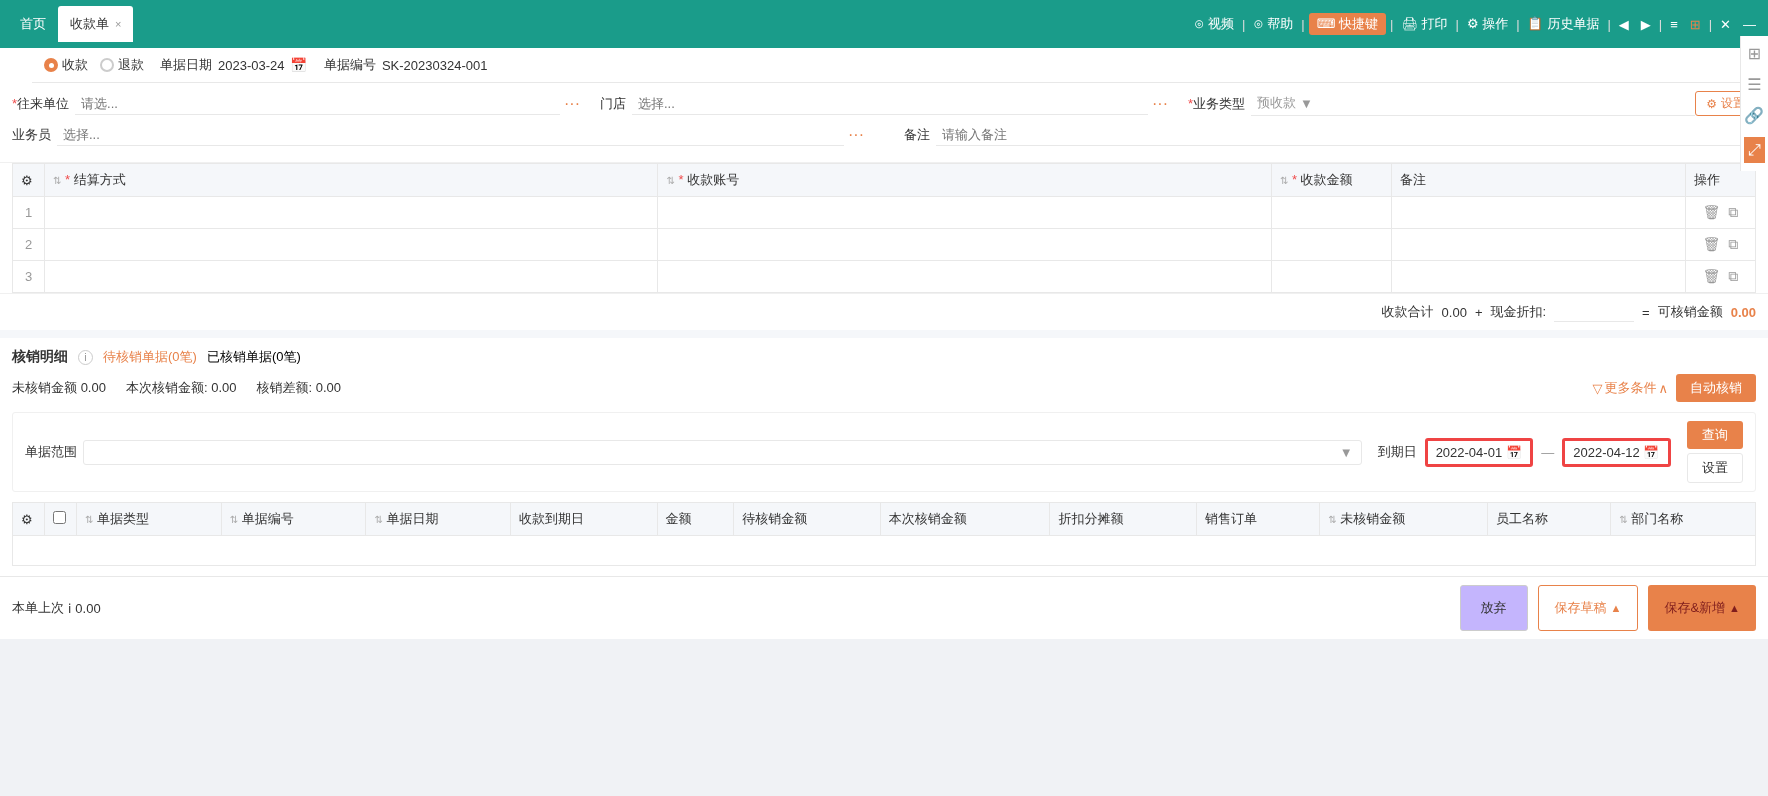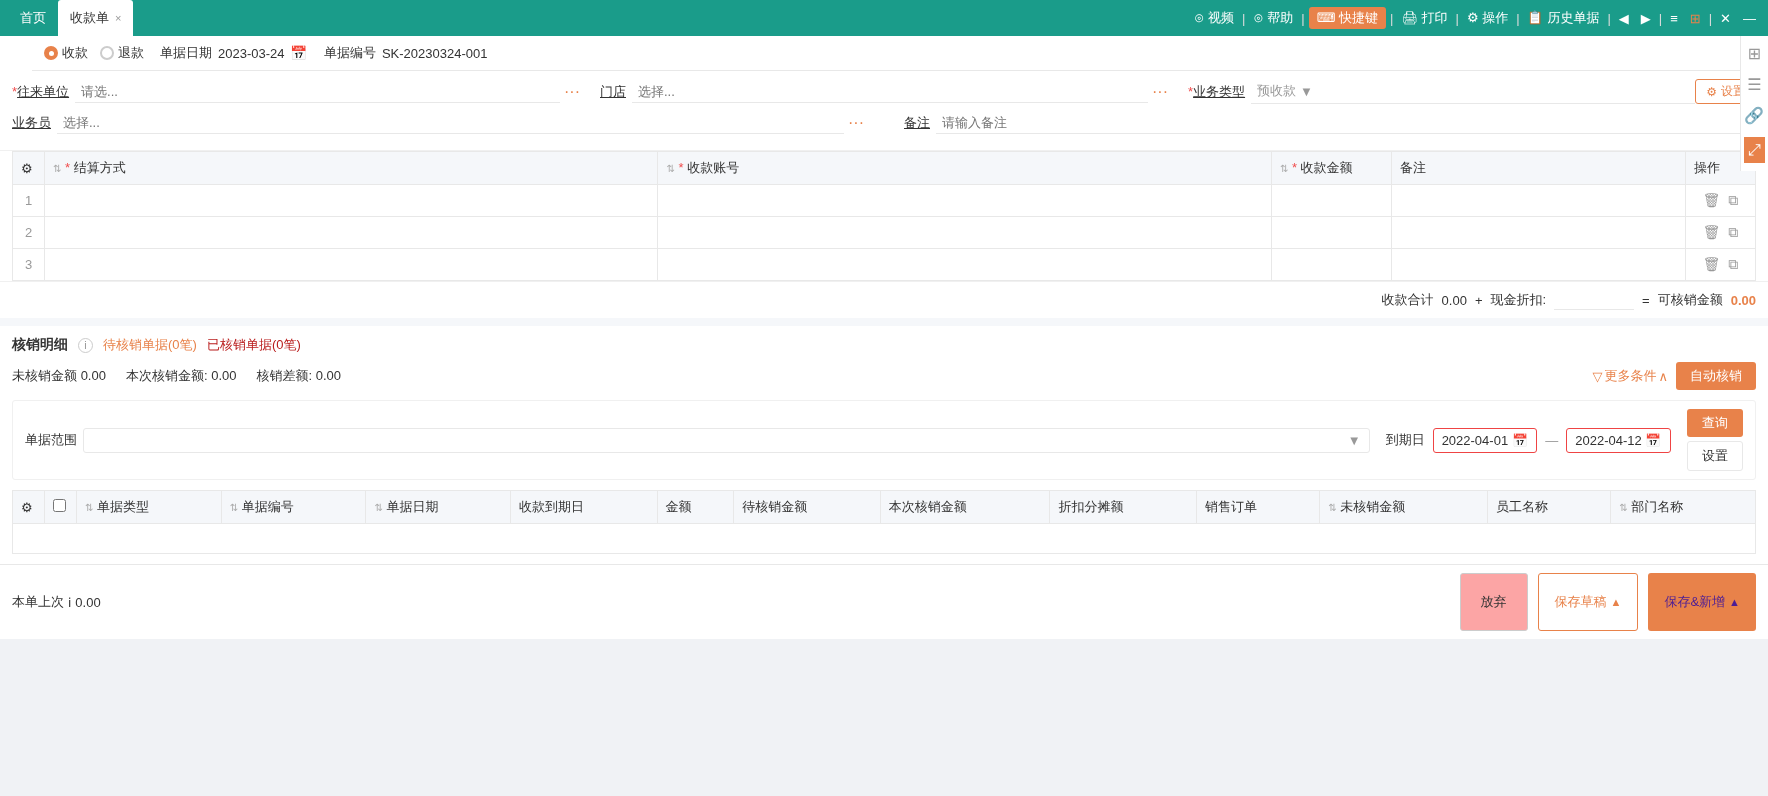--- a/index.html
+++ b/index.html
@@ -1,19 +1,19 @@
 <!DOCTYPE html>
 <html><head>
   <meta charset="utf-8">
   <style>
     * { box-sizing: border-box; margin: 0; padding: 0; }
     body { font-family: 'Microsoft YaHei', Arial, sans-serif; font-size: 13px; background: #f0f2f5; color: #333; }
 
     
-    .top-nav { display: flex; align-items: center; background: #1a9c8a; height: 36px; padding: 0 8px; }
+    .top-nav { display: flex; align-items: center; background: #1a9c8a; height: 48px; padding: 0 8px; }
     .nav-home { color: #fff; padding: 0 12px; font-size: 13px; cursor: pointer; }
     .nav-tab { background: #fff; color: #333; padding: 0 12px; height: 36px; display: flex; align-items: center; font-size: 13px; border-radius: 3px 3px 0 0; }
     .nav-tab-close { margin-left: 6px; color: #999; cursor: pointer; font-size: 11px; }
     .nav-right { margin-left: auto; display: flex; align-items: center; gap: 4px; }
     .nav-right-btn { color: #fff; font-size: 13px; cursor: pointer; padding: 2px 4px; }
 
     
     .main-wrapper { background: #fff; margin: 0; padding: 0; }
 
     
@@ -28,21 +28,21 @@
     .field-value { color: #333; font-size: 13px; }
     .cal-icon { color: #999; cursor: pointer; font-size: 14px; }
     .sep { color: #ddd; }
 
     
     .form-section { padding: 8px 12px; background: #fff; border-bottom: 1px solid #f0f0f0; }
     .form-row { display: flex; align-items: center; gap: 0; margin-bottom: 8px; }
     .form-field { display: flex; align-items: center; flex: 1; min-width: 0; }
     .form-input { flex: 1; border: none; border-bottom: 1px solid #e8e8e8; padding: 3px 6px; font-size: 13px; color: #999; outline: none; min-width: 0; }
     .form-dots { color: #e8824a; cursor: pointer; margin-left: 4px; font-size: 16px; line-height: 1; }
-    .form-field-normal-label { color: #333; font-size: 13px; white-space: nowrap; margin-right: 6px; text-decoration: underline; }
+    .form-field-normal-label { color: #333; font-size: 13px; white-space: nowrap; margin-right: 6px; }
     .form-select { display: flex; align-items: center; border: none; border-bottom: 1px solid #e8e8e8; padding: 3px 6px; font-size: 13px; color: #999; flex: 1; cursor: pointer; }
     .form-select-arrow { color: #999; margin-left: 4px; }
     .settings-btn { background: #fff; border: 1px solid #e8824a; color: #e8824a; padding: 3px 10px; border-radius: 3px; cursor: pointer; font-size: 12px; display: flex; align-items: center; gap: 4px; }
 
     
     .table-section { padding: 0 12px; background: #fff; }
     .data-table { width: 100%; border-collapse: collapse; }
     .data-table th { background: #f5f7fa; border: 1px solid #e8e8e8; padding: 7px 8px; font-size: 13px; font-weight: normal; color: #333; text-align: left; white-space: nowrap; }
     .data-table td { border: 1px solid #e8e8e8; padding: 7px 8px; font-size: 13px; color: #333; }
     .data-table .row-num { color: #999; text-align: center; width: 30px; }
@@ -58,53 +58,53 @@
 
     
     .section-divider { background: #f5f7fa; height: 8px; }
 
     
     .hexiao-section { background: #fff; padding: 10px 12px; }
     .hexiao-title { display: flex; align-items: center; gap: 10px; margin-bottom: 8px; }
     .hexiao-title-text { font-size: 14px; font-weight: bold; color: #333; }
     .hexiao-info-icon { color: #999; cursor: pointer; font-size: 13px; border: 1px solid #ccc; border-radius: 50%; width: 15px; height: 15px; display: inline-flex; align-items: center; justify-content: center; font-size: 11px; }
     .tab-link { color: #e8824a; font-size: 13px; cursor: pointer; display: flex; align-items: center; gap: 2px; }
-    .tab-link-gray { color: #b91c1c; font-size: 13px; cursor: pointer; }
+    .tab-link-gray { color: #000000; font-size: 13px; cursor: pointer; }
 
     .hexiao-stats { display: flex; align-items: center; gap: 20px; margin-bottom: 10px; }
     .stat-item { font-size: 13px; color: #333; }
     .stat-value { color: #333; }
     .hexiao-right { margin-left: auto; display: flex; align-items: center; gap: 8px; }
     .more-conditions { color: #e8824a; font-size: 13px; cursor: pointer; display: flex; align-items: center; gap: 2px; }
     .auto-hexiao-btn { background: #e8824a; color: #fff; border: none; padding: 5px 14px; border-radius: 3px; cursor: pointer; font-size: 13px; }
 
     
     .filter-row { display: flex; align-items: center; gap: 16px; padding: 8px 12px; background: #fff; border: 1px solid #f0f0f0; border-radius: 3px; margin-bottom: 10px; }
     .filter-field { display: flex; align-items: center; gap: 6px; flex: 1; }
     .filter-label { font-size: 13px; color: #333; white-space: nowrap; }
     .filter-select { flex: 1; border: 1px solid #e8e8e8; padding: 4px 8px; font-size: 13px; border-radius: 3px; display: flex; align-items: center; cursor: pointer; }
     .filter-select-arrow { color: #999; margin-left: auto; }
-    .filter-date { border: 1px solid #ef4444; padding: 4px 8px; font-size: 13px; border-radius: 3px; display: flex; align-items: center; gap: 4px; }
+    .filter-date { border: 3px solid #ef4444; padding: 4px 8px; font-size: 13px; border-radius: 3px; display: flex; align-items: center; gap: 4px; }
     .date-dash { color: #999; }
     .query-btn { background: #e8824a; color: #fff; border: none; padding: 5px 14px; border-radius: 3px; cursor: pointer; font-size: 13px; }
     .settings-btn2 { background: #fff; border: 1px solid #e8e8e8; color: #333; padding: 5px 14px; border-radius: 3px; cursor: pointer; font-size: 13px; }
     .filter-buttons { display: flex; flex-direction: column; gap: 4px; }
 
     
     .sub-table { width: 100%; border-collapse: collapse; }
     .sub-table th { background: #f5f7fa; border: 1px solid #e8e8e8; padding: 7px 8px; font-size: 13px; font-weight: normal; color: #333; text-align: left; white-space: nowrap; }
     .sub-table td { border: 1px solid #e8e8e8; padding: 7px 8px; font-size: 13px; color: #333; }
 
     
     .footer { display: flex; align-items: center; padding: 8px 12px; background: #fff; border-top: 1px solid #e8e8e8; gap: 10px; }
     .footer-info { font-size: 13px; color: #333; display: flex; align-items: center; gap: 4px; }
     .footer-right { margin-left: auto; display: flex; gap: 10px; }
-    .btn-abandon { background: #fca5a5; border: 1px solid #ccc; color: #333; padding: 6px 20px; border-radius: 3px; cursor: pointer; font-size: 13px; }
+    .btn-abandon { background: #c4b5fd; border: 1px solid #ccc; color: #333; padding: 6px 20px; border-radius: 3px; cursor: pointer; font-size: 13px; }
     .btn-draft { background: #fff; border: 1px solid #e8824a; color: #e8824a; padding: 6px 16px; border-radius: 3px; cursor: pointer; font-size: 13px; display: flex; align-items: center; gap: 4px; }
-    .btn-save { background: #e8824a; border: none; color: #4c1d95; padding: 20px 16px; border-radius: 3px; cursor: pointer; font-size: 13px; display: flex; align-items: center; gap: 4px; }
+    .btn-save { background: #e8824a; border: none; color: #7f1d1d; padding: 14px 16px; border-radius: 3px; cursor: pointer; font-size: 13px; display: flex; align-items: center; gap: 4px; }
     .btn-arrow { font-size: 11px; }
 
     
     .right-sidebar { position: fixed; right: 0; top: 36px; width: 28px; background: #fff; border-left: 1px solid #e8e8e8; display: flex; flex-direction: column; align-items: center; padding: 8px 0; gap: 12px; }
     .sidebar-icon { color: #999; cursor: pointer; font-size: 16px; }
     .required-star { color: #f04d4d; }
     .col-sort { color: #aaa; font-size: 10px; cursor: pointer; }
   </style>
 </head>
 <body>

